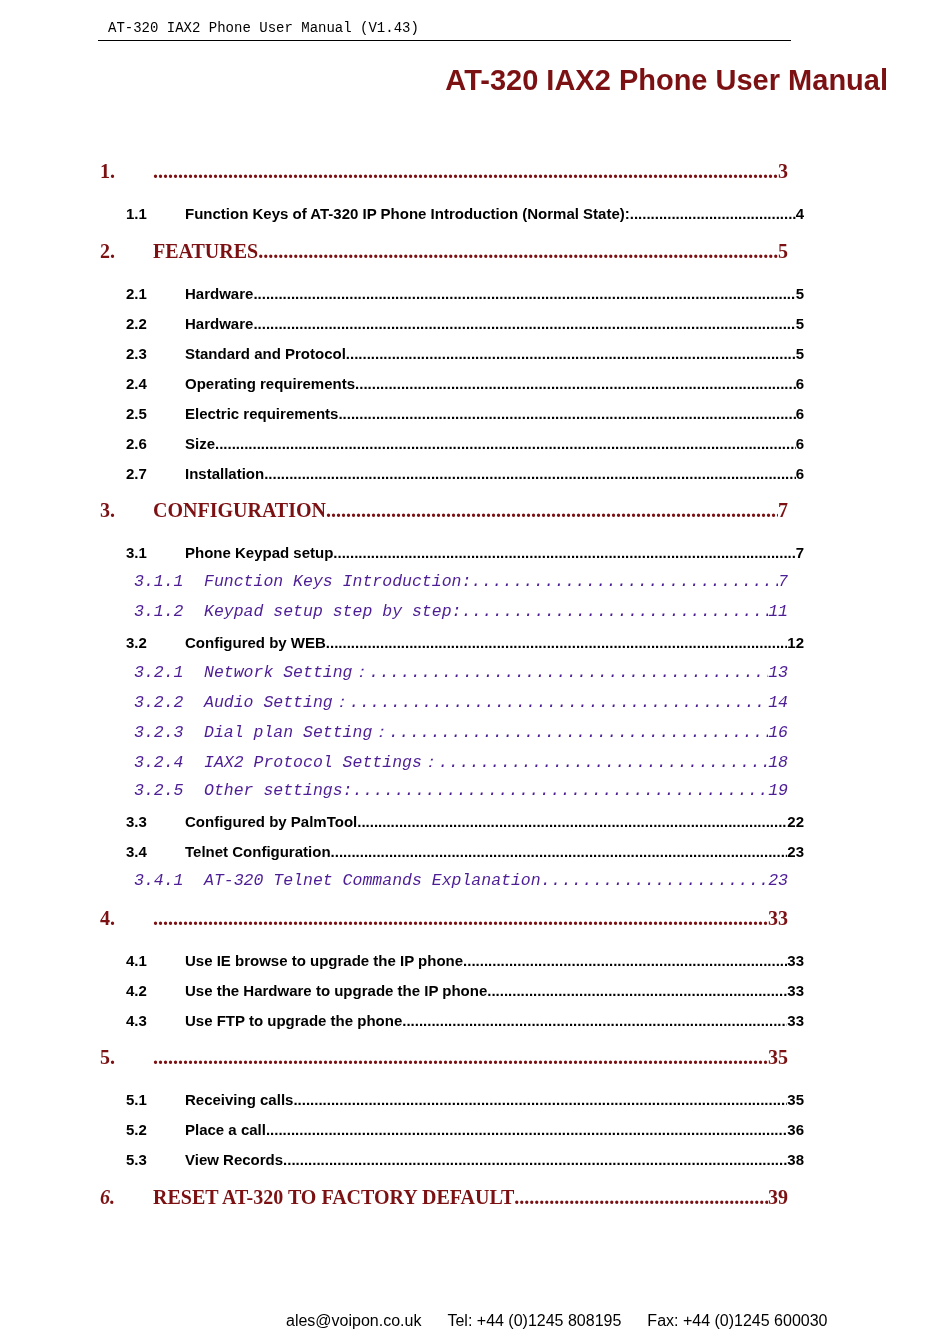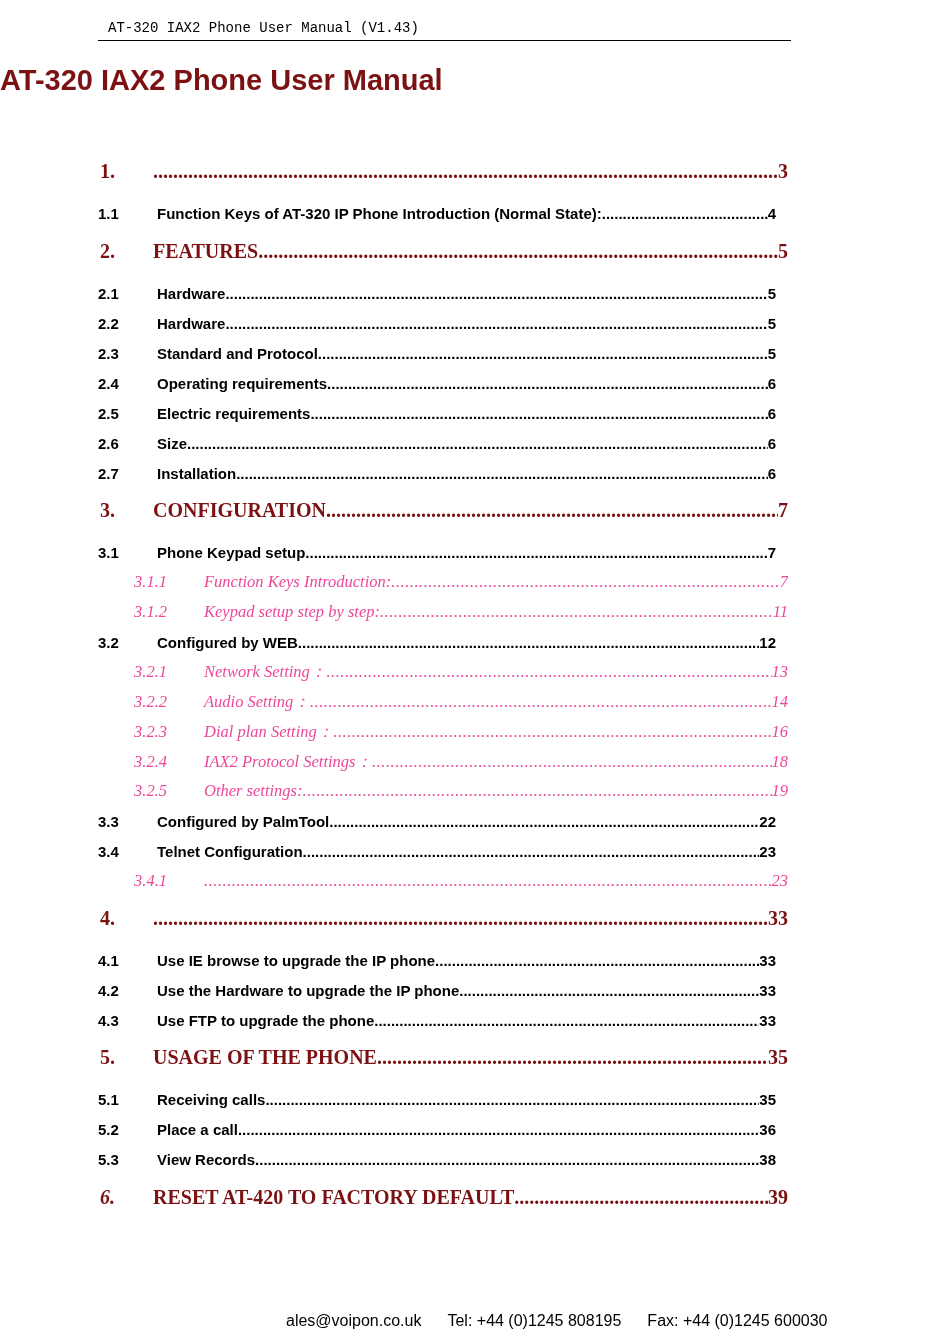--- a/index.html
+++ b/index.html
@@ -1,31 +1,31 @@
 <!DOCTYPE html>
 <html><head>
 <meta charset="utf-8">
 <style>
   html, body { margin: 0; padding: 0; background: #ffffff; }
   body { width: 950px; height: 1335px; position: relative; overflow: hidden; font-family: "Liberation Sans", sans-serif; color: #000; }
   .header { position: absolute; left: 108px; top: 20px; font-size: 14px; font-family: Liberation Mono, monospace; }
   .header-rule { position: absolute; left: 98px; top: 40px; width: 693px; height: 0; border-top: 1px solid #000; }
-  .title { position: absolute; left: 0; width: 888px; top: 64px; text-align: left; font-size: 29px; font-weight: bold; color: #7b1113; font-family: "Liberation Sans", sans-serif; }
+  .title { position: absolute; left: 0; width: 888px; top: 64px; text-align: right; font-size: 29px; font-weight: bold; color: #7b1113; font-family: "Liberation Sans", sans-serif; }
   .toc { position: absolute; left: 0; top: 0; width: 950px; }
   .row { position: absolute; display: flex; align-items: baseline; white-space: nowrap; overflow: hidden; }
   .row .num { flex: 0 0 auto; }
   .row .label { flex: 0 0 auto; }
   .row .dots { flex: 1 1 auto; overflow: hidden; }
   .row .dots::after { content: "................................................................................................................................................................................................................................................"; }
   .row .page { flex: 0 0 auto; }
   .l1 { left: 100px; width: 688px; font-family: "Liberation Serif", serif; font-weight: bold; color: #7b1113; font-size: 20px; }
   .l1 .num { width: 53px; }
-  .l2 { left: 98px; width: 678px; font-family: "Liberation Sans", sans-serif; font-weight: bold; font-size: 15px; justify-content: flex-end; }
+  .l2 { left: 126px; width: 678px; font-family: "Liberation Sans", sans-serif; font-weight: bold; font-size: 15px; justify-content: flex-end; }
   .l2 .num { width: 59px; }
-  .l3 { left: 134px; width: 654px; font-family: Liberation Serif, serif; font-style: italic; font-size: 16.5px; color: #ec4899; }
+  .l3 { left: 134px; width: 654px; font-family: Liberation Mono, monospace; font-style: italic; font-size: 16.5px; color: #4c1d95; }
   .l3 .num { width: 70px; }
   .l3 .dots { letter-spacing: 0.5px; }
   .footer { position: absolute; left: 286px; top: 1312px; font-size: 16px; font-family: "Liberation Sans", sans-serif; white-space: pre; }
   .footer span { margin-right: 26px; }
 </style>
 </head>
 <body>
 
 <div class="header">AT-320 IAX2 Phone User Manual (V1.43)</div>
 <div class="header-rule"></div>
@@ -159,20 +159,21 @@
       <span class="page">22</span>
     </div>
   <div class="row l2" style="top:843px">
       <span class="num">3.4</span>
       <span class="label">Telnet Configuration</span>
       <span class="dots"></span>
       <span class="page">23</span>
     </div>
   <div class="row l3" style="top:871px">
       <span class="num">3.4.1</span>
+      <span class="label">AT-320 Telnet Commands Explanation</span>
       <span class="dots"></span>
       <span class="page">23</span>
     </div>
   <div class="row l1" style="top:907px">
       <span class="num">4.</span>
       <span class="dots"></span>
       <span class="page">33</span>
     </div>
   <div class="row l2" style="top:952px">
       <span class="num">4.1</span>
@@ -187,21 +188,20 @@
       <span class="page">33</span>
     </div>
   <div class="row l2" style="top:1012px">
       <span class="num">4.3</span>
       <span class="label">Use FTP to upgrade the phone</span>
       <span class="dots"></span>
       <span class="page">33</span>
     </div>
   <div class="row l1" style="top:1046px">
       <span class="num">5.</span>
-      <span class="label">USAGE OF THE PHONE</span>
       <span class="dots"></span>
       <span class="page">35</span>
     </div>
   <div class="row l2" style="top:1091px">
       <span class="num">5.1</span>
       <span class="label">Receiving calls</span>
       <span class="dots"></span>
       <span class="page">35</span>
     </div>
   <div class="row l2" style="top:1121px">
@@ -211,19 +211,19 @@
       <span class="page">36</span>
     </div>
   <div class="row l2" style="top:1151px">
       <span class="num">5.3</span>
       <span class="label">View Records</span>
       <span class="dots"></span>
       <span class="page">38</span>
     </div>
   <div class="row l1" style="top:1186px">
       <span class="num" style="font-style:italic">6.</span>
-      <span class="label">RESET AT-420 TO FACTORY DEFAULT</span>
+      <span class="label">RESET AT-320 TO FACTORY DEFAULT</span>
       <span class="dots"></span>
       <span class="page">39</span>
     </div>
 </div>
 
 <div class="footer"><span>ales@voipon.co.uk</span><span>Tel: +44 (0)1245 808195</span><span>Fax: +44 (0)1245 600030</span></div>
 
 </body></html>

